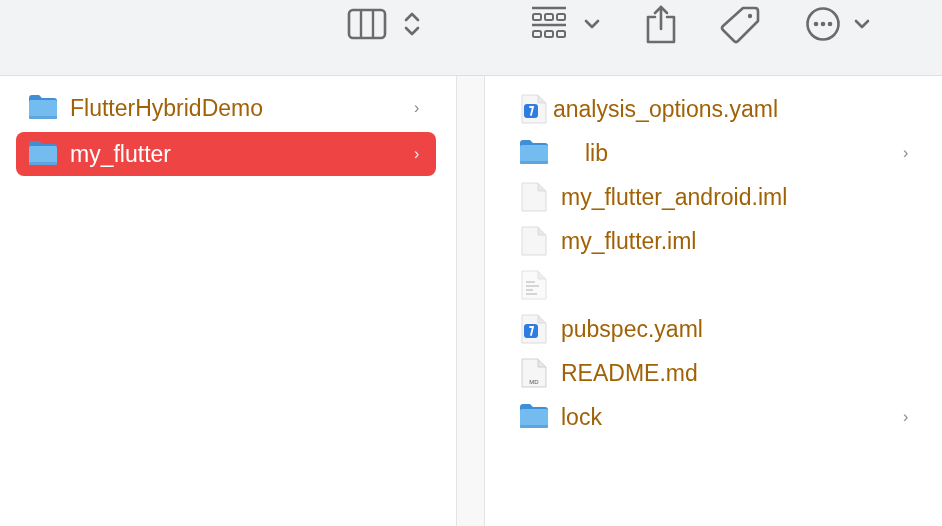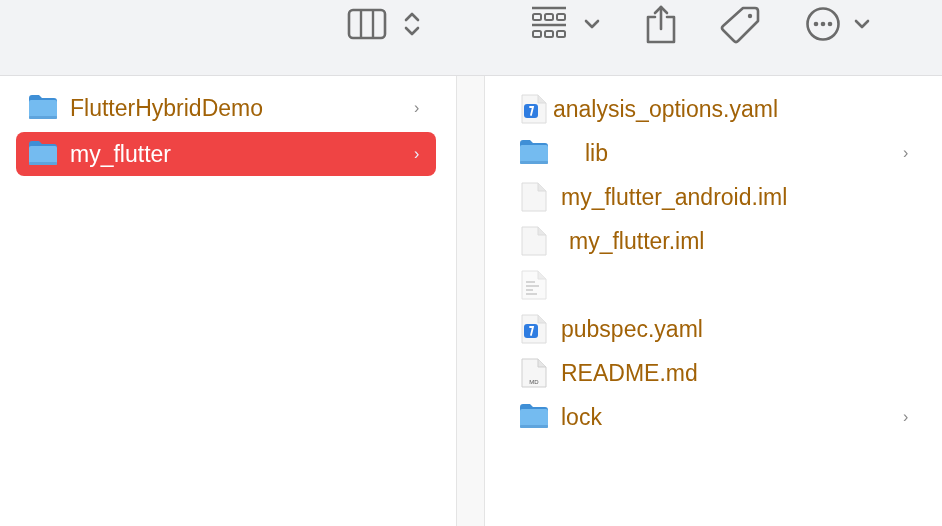--- a/index.html
+++ b/index.html
@@ -131,21 +131,21 @@
       <path d="M17 1 L17 9 L25 9" fill="#e8e8e8" stroke="#dcdcdc" stroke-width="1"></path>
     </svg>
     <span class="label" style="left:76px;">my_flutter_android.iml</span>
   </div>
 
   <div class="row" style="top:143px;">
     <svg class="icon" style="left:36px;top:7px;" width="26" height="30" viewBox="0 0 26 30">
       <path d="M1 1 L17 1 L25 9 L25 29 L1 29 Z" fill="#f6f6f6" stroke="#dcdcdc" stroke-width="1"></path>
       <path d="M17 1 L17 9 L25 9" fill="#e8e8e8" stroke="#dcdcdc" stroke-width="1"></path>
     </svg>
-    <span class="label" style="left:76px;margin-left:8px;">my_flutter.iml</span>
+    <span class="label" style="left:76px;">my_flutter.iml</span>
   </div>
 
   <div class="row" style="top:187px;">
     <svg class="icon" style="left:36px;top:7px;" width="26" height="30" viewBox="0 0 26 30">
       <path d="M1 1 L17 1 L25 9 L25 29 L1 29 Z" fill="#fafafa" stroke="#e2e2e2" stroke-width="1"></path>
       <path d="M17 1 L17 9 L25 9" fill="#ededed" stroke="#e2e2e2" stroke-width="1"></path>
       <line x1="5" y1="12" x2="14" y2="12" stroke="#c4c4c4" stroke-width="1.4"></line>
       <line x1="5" y1="16" x2="18" y2="16" stroke="#c4c4c4" stroke-width="1.4"></line>
       <line x1="5" y1="20" x2="12" y2="20" stroke="#c4c4c4" stroke-width="1.4"></line>
       <line x1="5" y1="24" x2="16" y2="24" stroke="#c4c4c4" stroke-width="1.4"></line>

